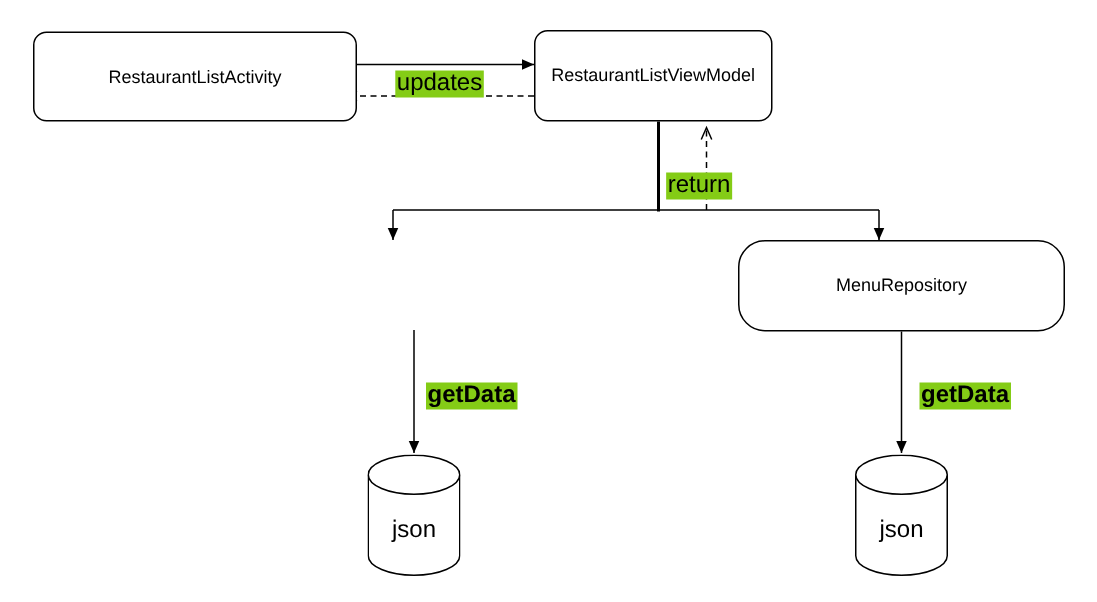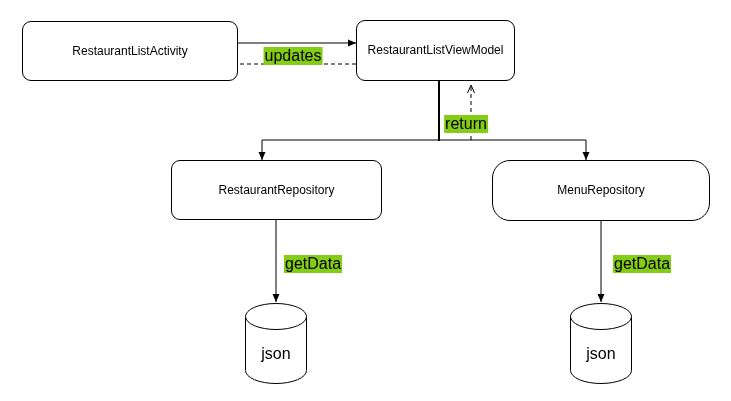--- a/index.html
+++ b/index.html
@@ -43,21 +43,21 @@
     font-size: 16px;
   }
   .edge-label {
     position: absolute;
     font-size: 16px;
     background: #84cc16;
     padding: 0 1px;
     white-space: nowrap;
   }
   .edge-label.centered { transform: translate(-50%, -50%); }
-  .edge-label.left-anchored { transform: translateY(-50%); }
+  .edge-label.left-anchored { transform: translateY(-50%); font-weight: bold; }
 </style>
 </head>
 <body>
 
 <div class="canvas">
 
   <svg class="edges" viewBox="0 0 731 401">
     <defs>
       <marker id="arrowFilled" markerUnits="userSpaceOnUse" markerWidth="10" markerHeight="10" refX="8.5" refY="4" orient="auto">
         <path d="M0.5,0.5 L8.5,4 L0.5,7.5 Z" fill="#000000"></path>
@@ -87,23 +87,20 @@
   </svg>
 
   <div class="node" style="left:22px; top:21px; width:216px; height:60px;justify-content:center;">
     <span>RestaurantListActivity</span>
   </div>
 
   <div class="node" style="left:356px; top:20px; width:159px; height:61px;">
     <span>RestaurantListViewModel</span>
   </div>
 
-  <div class="node" style="left:171px; top:160px; width:211px; height:60px;">
-    <span>RestaurantRepository</span>
-  </div>
 
   <div class="node" style="left:492px; top:160px; width:218px; height:61px;border-radius:18px;">
     <span>MenuRepository</span>
   </div>
 
   <div class="cylinder" style="left:245px; top:303px; width:62px; height:81px;">
     <svg width="62" height="81" viewBox="0 0 62 81">
       <path d="M0.5,13.5 L0.5,67.5 A30.5,13 0 0 0 61.5,67.5 L61.5,13.5" fill="#ffffff" stroke="#000000" stroke-width="1"></path>
       <ellipse cx="31" cy="13.5" rx="30.5" ry="13" fill="#ffffff" stroke="#000000" stroke-width="1"></ellipse>
     </svg>

